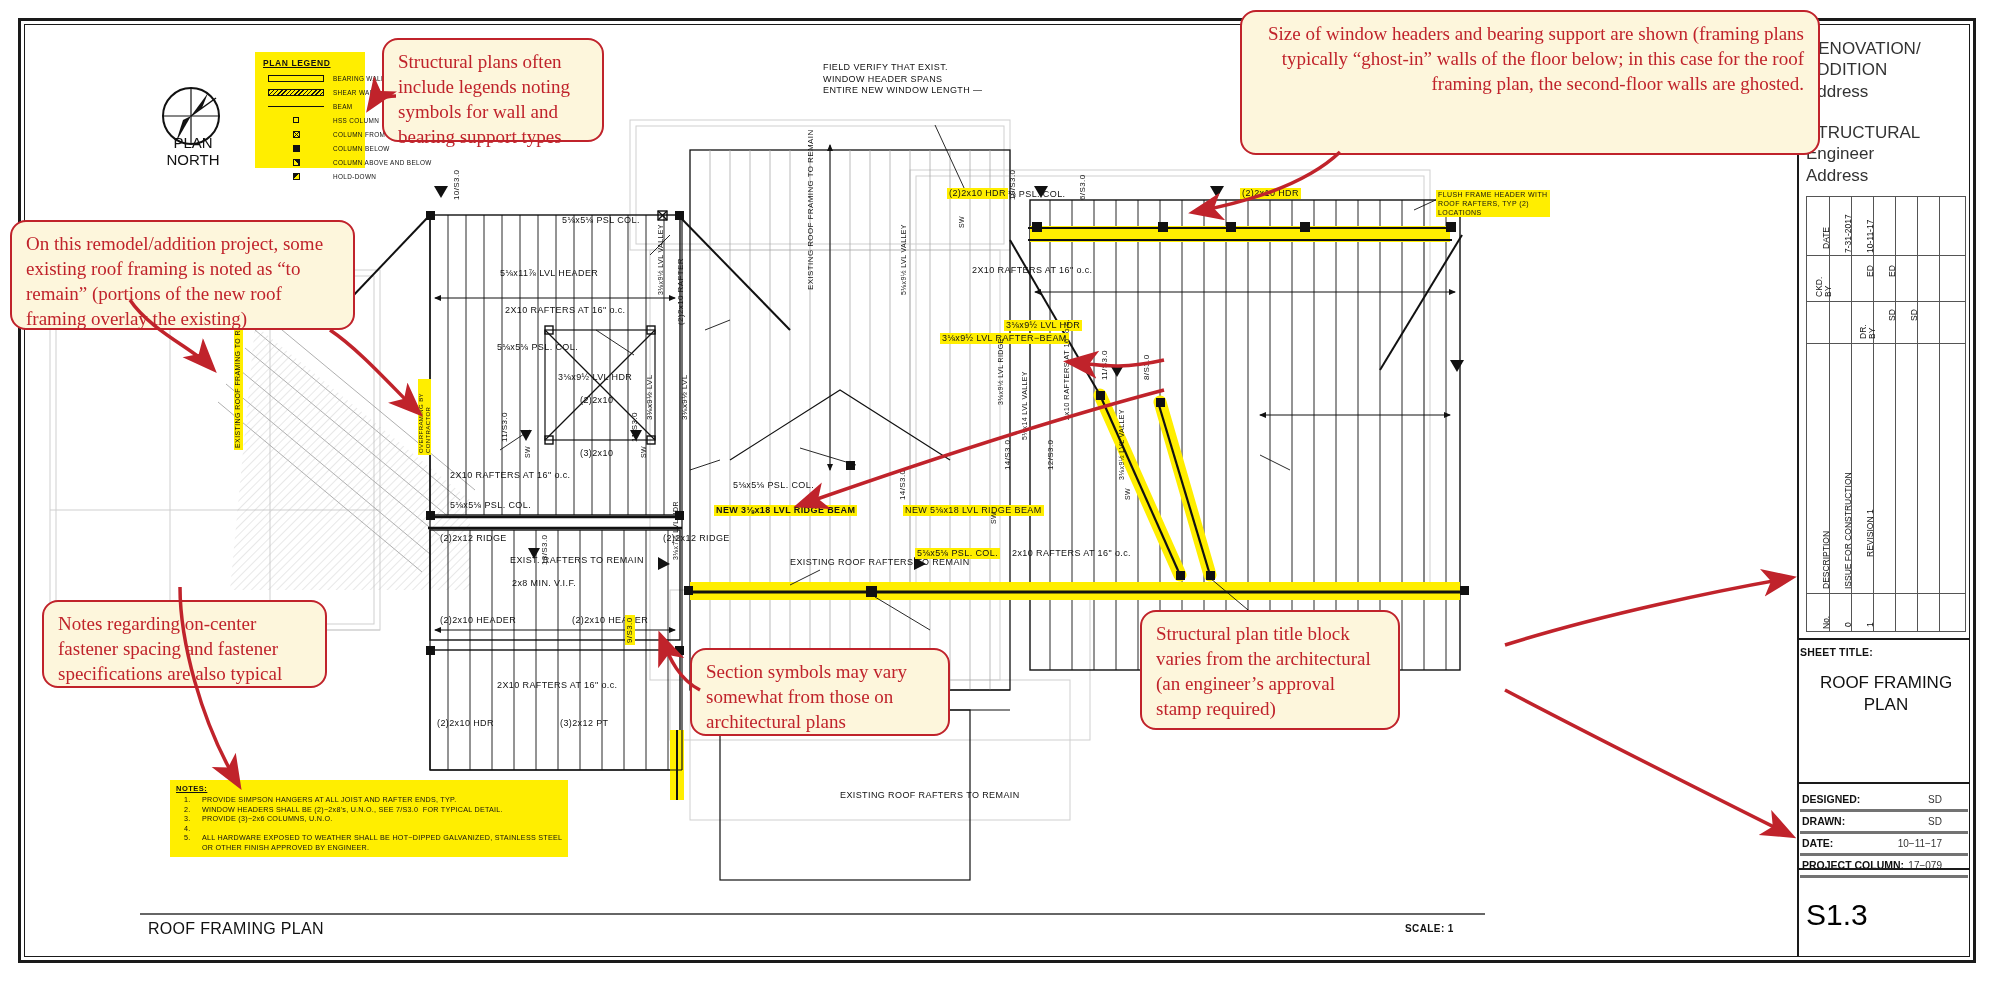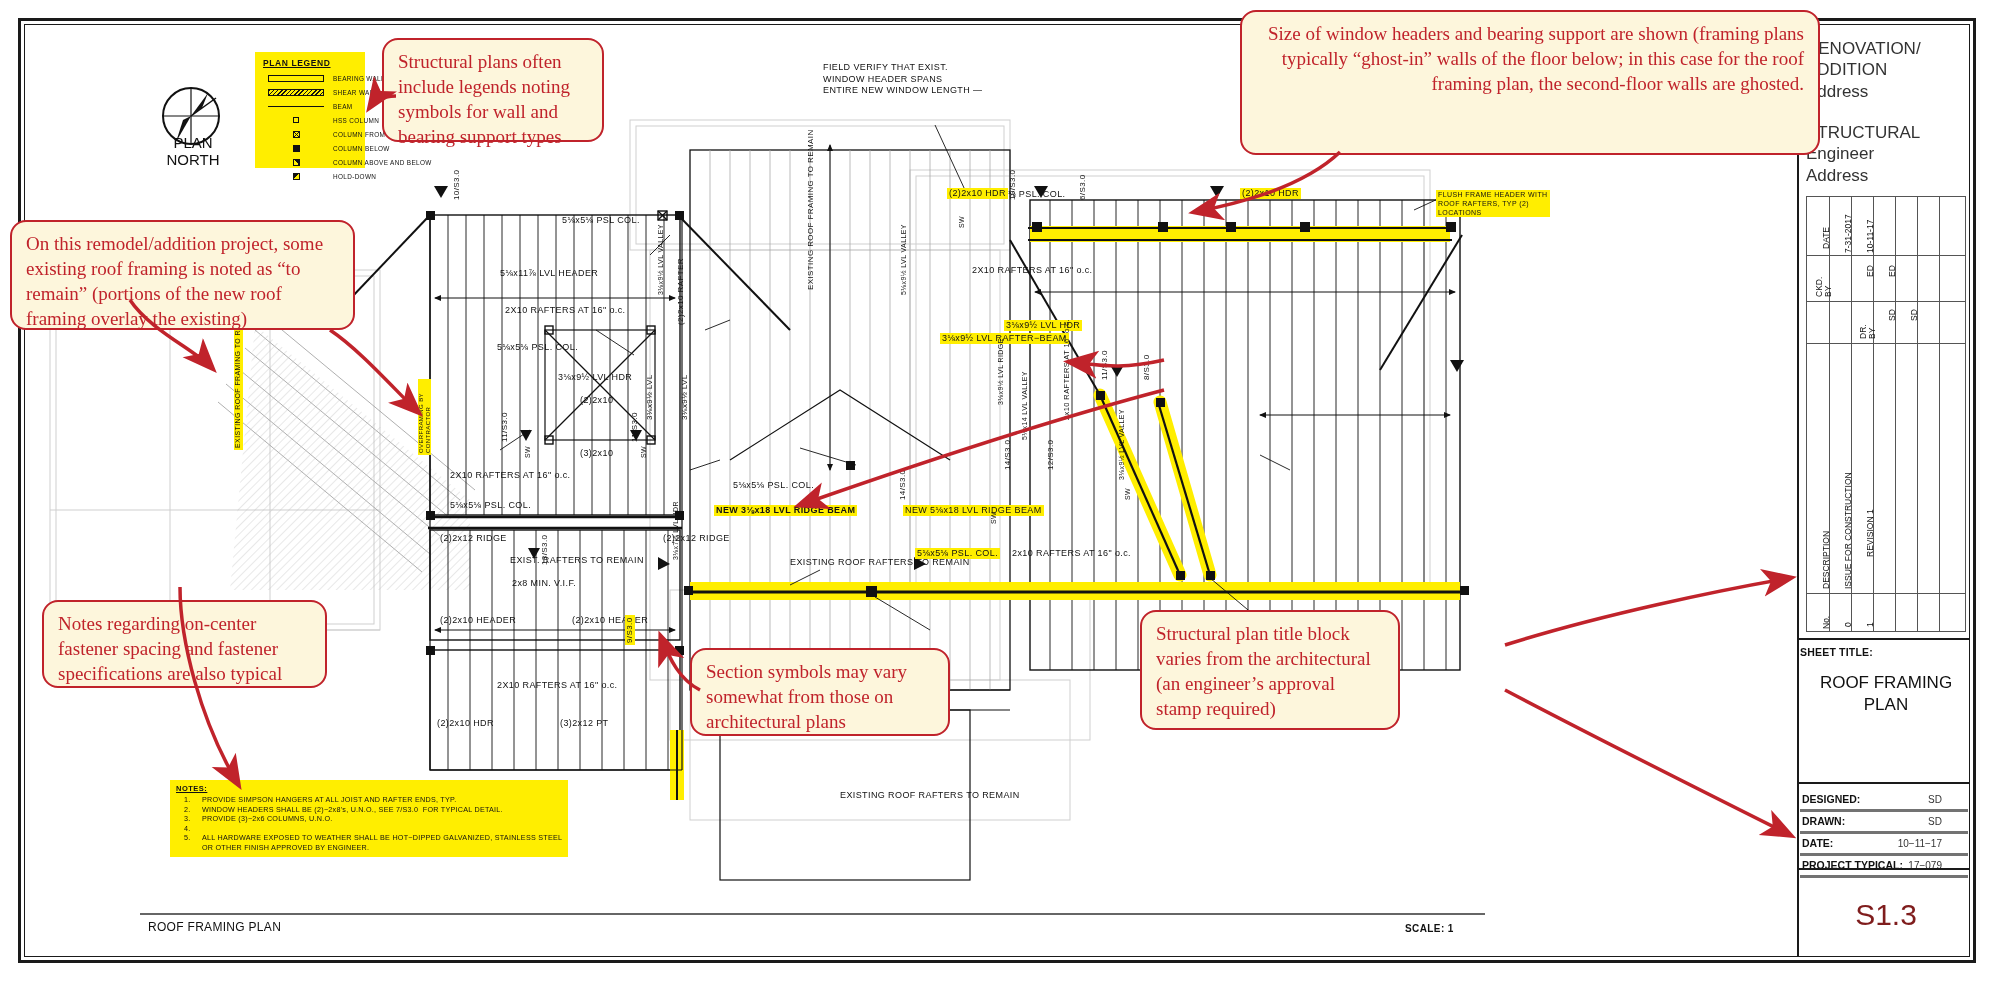--- a/index.html
+++ b/index.html
@@ -170,31 +170,31 @@
   .tb-div { position: absolute; left: 1797px; width: 173px; border-top: 2px solid #1a1a1a; }
   .tb-fields { position: absolute; left: 1800px; top: 790px; width: 168px; }
   .tb-field {
     position: relative; height: 19px; border-bottom: 3px solid #737373;
     font-size: 10.5px; color:#111;
   }
   .tb-field .k { position: absolute; left: 2px; top: 3px; font-weight: 700; }
   .tb-field .v { position: absolute; right: 26px; top: 4px; font-size: 10px; color:#333; }
   .sheet-num {
     position: absolute; left: 1806px; top: 898px; width: 160px;
-    text-align:center; font-size: 30px; color:#7f1d1d;
+    text-align:left; font-size: 30px; color:#000000;
   }
 
   
   .plan-title-rule {
     position: absolute; left: 140px; top: 913px; width: 1345px;
     border-top: 2px solid #666;
   }
   .plan-title-txt {
     position: absolute; left: 148px; top: 920px;
-    font-size: 12px; color:#111; letter-spacing:.3px;
+    font-size: 16px; color:#111; letter-spacing:.3px;
   }
   .plan-scale-txt {
     position: absolute; left: 1405px; top: 923px;
     font-size: 10px; color:#111; letter-spacing:.4px; font-weight:700;
   }
 
   
   .notes-box {
     position: absolute; left: 170px; top: 780px;
     background: #ffee00;
@@ -683,21 +683,21 @@
     </div>
     <div class="tb-field">
       <span class="k">DRAWN:</span>
       <span class="v">SD</span>
     </div>
     <div class="tb-field">
       <span class="k">DATE:</span>
       <span class="v">10−11−17</span>
     </div>
     <div class="tb-field">
-      <span class="k">PROJECT TYPICAL:</span>
+      <span class="k">PROJECT COLUMN:</span>
       <span class="v">17−079</span>
     </div>
   </div>
   <div class="tb-div" style="top:868px;"></div>
   <div class="sheet-num">S1.3</div>
 
   <svg class="arrow-layer" xmlns="http://www.w3.org/2000/svg">
     <defs>
       <marker id="ra" markerWidth="10" markerHeight="10" refX="8" refY="4" orient="auto">
         <path d="M0,0 L10,4 L0,8 L2.5,4 z" fill="#c0232b"></path>

